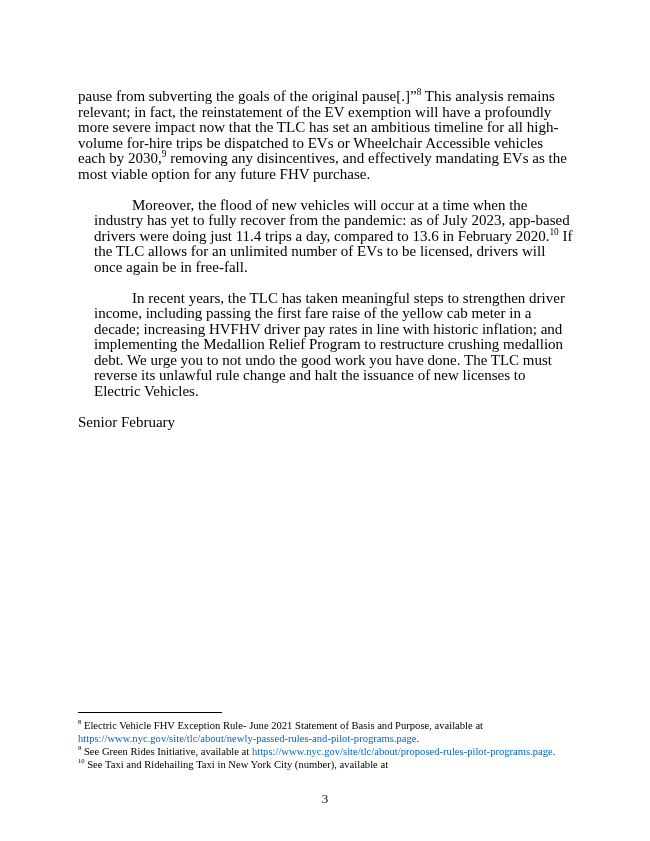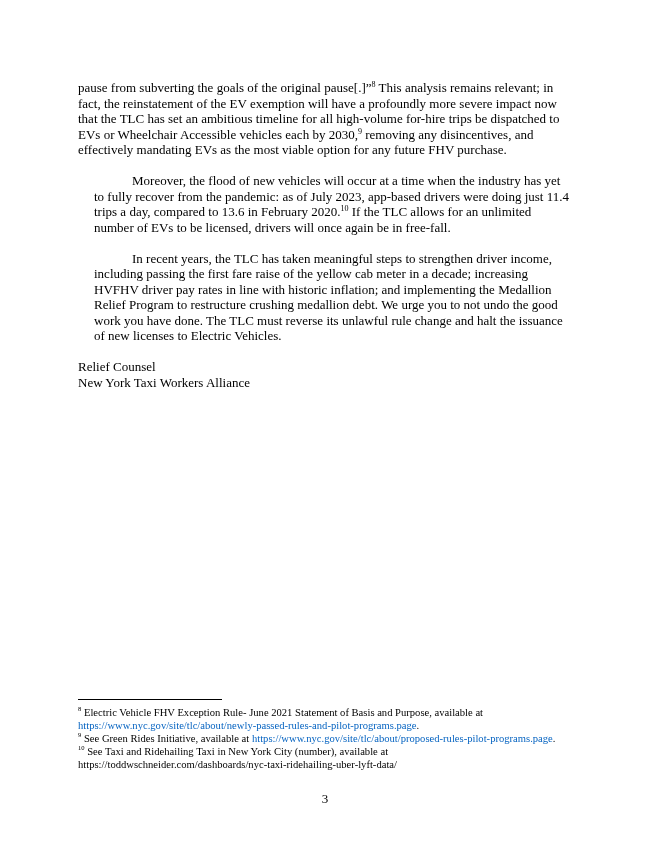--- a/index.html
+++ b/index.html
@@ -9,24 +9,24 @@
     width: 650px;
     height: 841px;
     margin: 0 auto;
     background: #ffffff;
     font-family: "Liberation Serif", serif;
     color: #000000;
     overflow: hidden;
   }
   .content {
     position: absolute;
-    top: 80px;
+    top: 89px;
     left: 78px;
     right: 77px;
-    font-size: 13px;
+    font-size: 15px;
     line-height: 15.5px;
   }
   .para { margin-bottom: 15.5px; }
   .indent { text-indent: 38px; margin-left: 16px; }
   sup {
     font-size: 0.62em;
     vertical-align: super;
     line-height: 0;
   }
   .sig-line { line-height: 15.5px; }
@@ -66,31 +66,30 @@
   <div class="content">
 
     <p class="para"><span>pause from subverting the goals of the original pause[.]”</span><sup>8</sup><span> This analysis remains relevant; in fact, the reinstatement of the EV exemption will have a profoundly more severe impact now that the TLC has set an ambitious timeline for all high-volume for-hire trips be dispatched to EVs or Wheelchair Accessible vehicles each by 2030,</span><sup>9</sup><span> removing any disincentives, and effectively mandating EVs as the most viable option for any future FHV purchase.</span></p>
 
     <p class="para indent"><span>Moreover, the flood of new vehicles will occur at a time when the industry has yet to fully recover from the pandemic: as of July 2023, app-based drivers were doing just 11.4 trips a day, compared to 13.6 in February 2020.</span><sup>10</sup><span> If the TLC allows for an unlimited number of EVs to be licensed, drivers will once again be in free-fall.</span></p>
 
     <p class="para indent">In recent years, the TLC has taken meaningful steps to strengthen driver income, including passing the first fare raise of the yellow cab meter in a decade; increasing HVFHV driver pay rates in line with historic inflation; and implementing the Medallion Relief Program to restructure crushing medallion debt. We urge you to not undo the good work you have done. The TLC must reverse its unlawful rule change and halt the issuance of new licenses to Electric Vehicles.</p>
 
 
     <div class="signature" style="margin-top: 15.5px;">
-      <div class="sig-line">Relief Counsel</div>
-      <div class="sig-line">New York Taxi Workers Alliance</div>
+      <div class="sig-line">Senior February</div>
     </div>
 
   </div>
 
   <div class="footnotes">
     <div class="fn-rule"></div>
 
     <div class="fn"><sup>8</sup><span> Electric Vehicle FHV Exception Rule- June 2021 Statement of Basis and Purpose, available at</span><br><a class="link">https://www.nyc.gov/site/tlc/about/newly-passed-rules-and-pilot-programs.page</a><span>.</span></div>
 
     <div class="fn"><sup>9</sup> <span class="italic">See</span><span> Green Rides Initiative, available at </span><a class="link">https://www.nyc.gov/site/tlc/about/proposed-rules-pilot-programs.page</a><span>.</span></div>
 
-    <div class="fn"><sup>10</sup> <span class="italic">See</span><span class="italic"> Taxi and Ridehailing Taxi in New York City</span><span> (number), available at</span><br><span>https://toddwschneider.com/dashboards/nyc-taxi-ridehailing-uber-lyft-data/</span></div>
+    <div class="fn"><sup>10</sup> <span class="italic">See</span><span class="italic"> Taxi and Ridehailing Taxi in New York City</span><span> (number), available at</span><br></div>
   </div>
 
   <div class="page-number">3</div>
 
 </div>
 
 </body></html>

